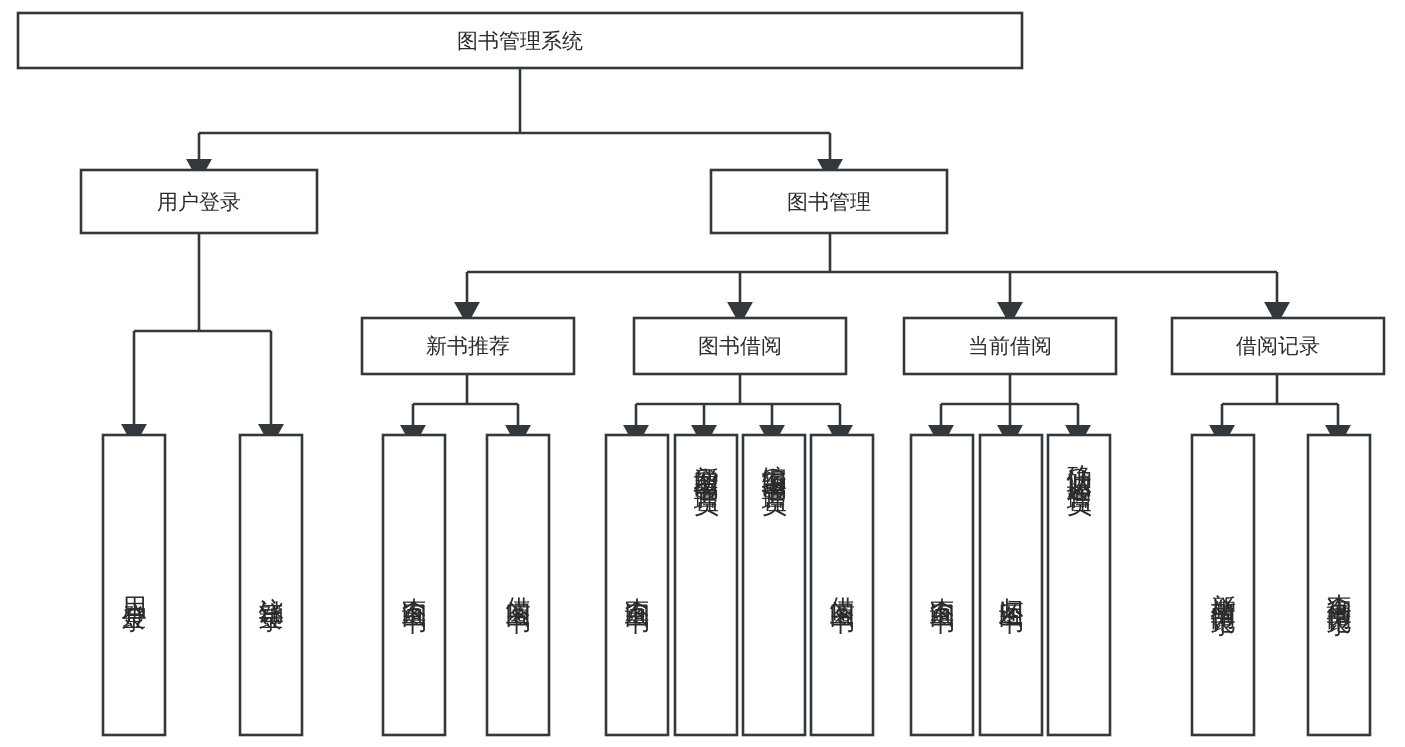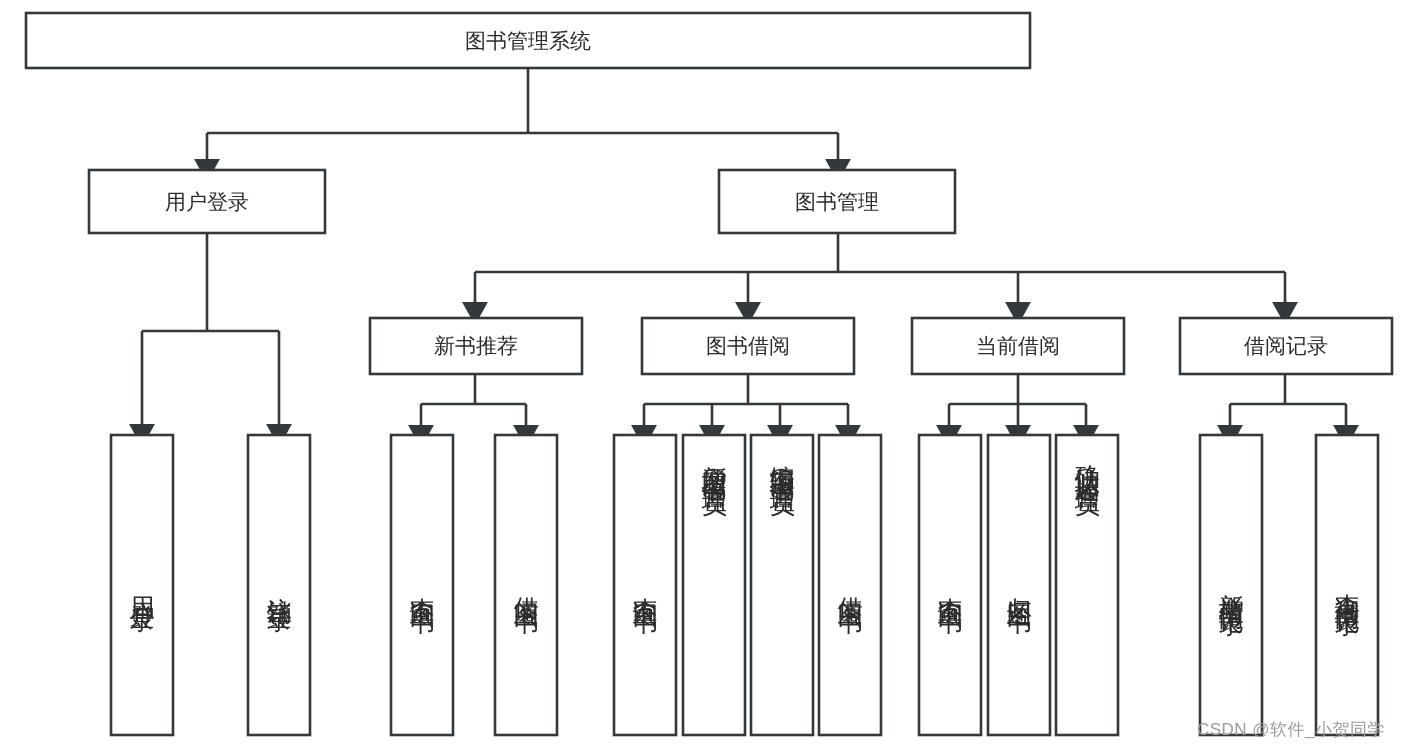--- a/index.html
+++ b/index.html
@@ -9,21 +9,20 @@
   }
   body {
     font-family: "Liberation Sans", "DejaVu Sans", sans-serif;
   }
   #diagram-root {
     position: relative;
     width: 1389px;
     height: 747px;
     background: #ffffff;
     overflow: hidden;
-    margin-left: 8px;
   }
   svg.diagram-svg {
     position: absolute;
     left: 0;
     top: 0;
     width: 1405px;
     height: 747px;
   }
   .node-rect {
     fill: #ffffff;
@@ -241,14 +240,13 @@
     <span class="leaf-label" style="margin-top:10px;">确认归还（管理员）</span>
   </div>
 
   <div class="leaf-label-wrap" style="left:1192px; top:435px; width:62px; height:300px;">
     <span class="leaf-label">新增借阅记录</span>
   </div>
   <div class="leaf-label-wrap" style="left:1308px; top:435px; width:62px; height:300px;">
     <span class="leaf-label">查询借阅记录</span>
   </div>
 
-  <div class="watermark">CSDN @软件_小贺同学</div>
 </div>
 
 </body></html>

